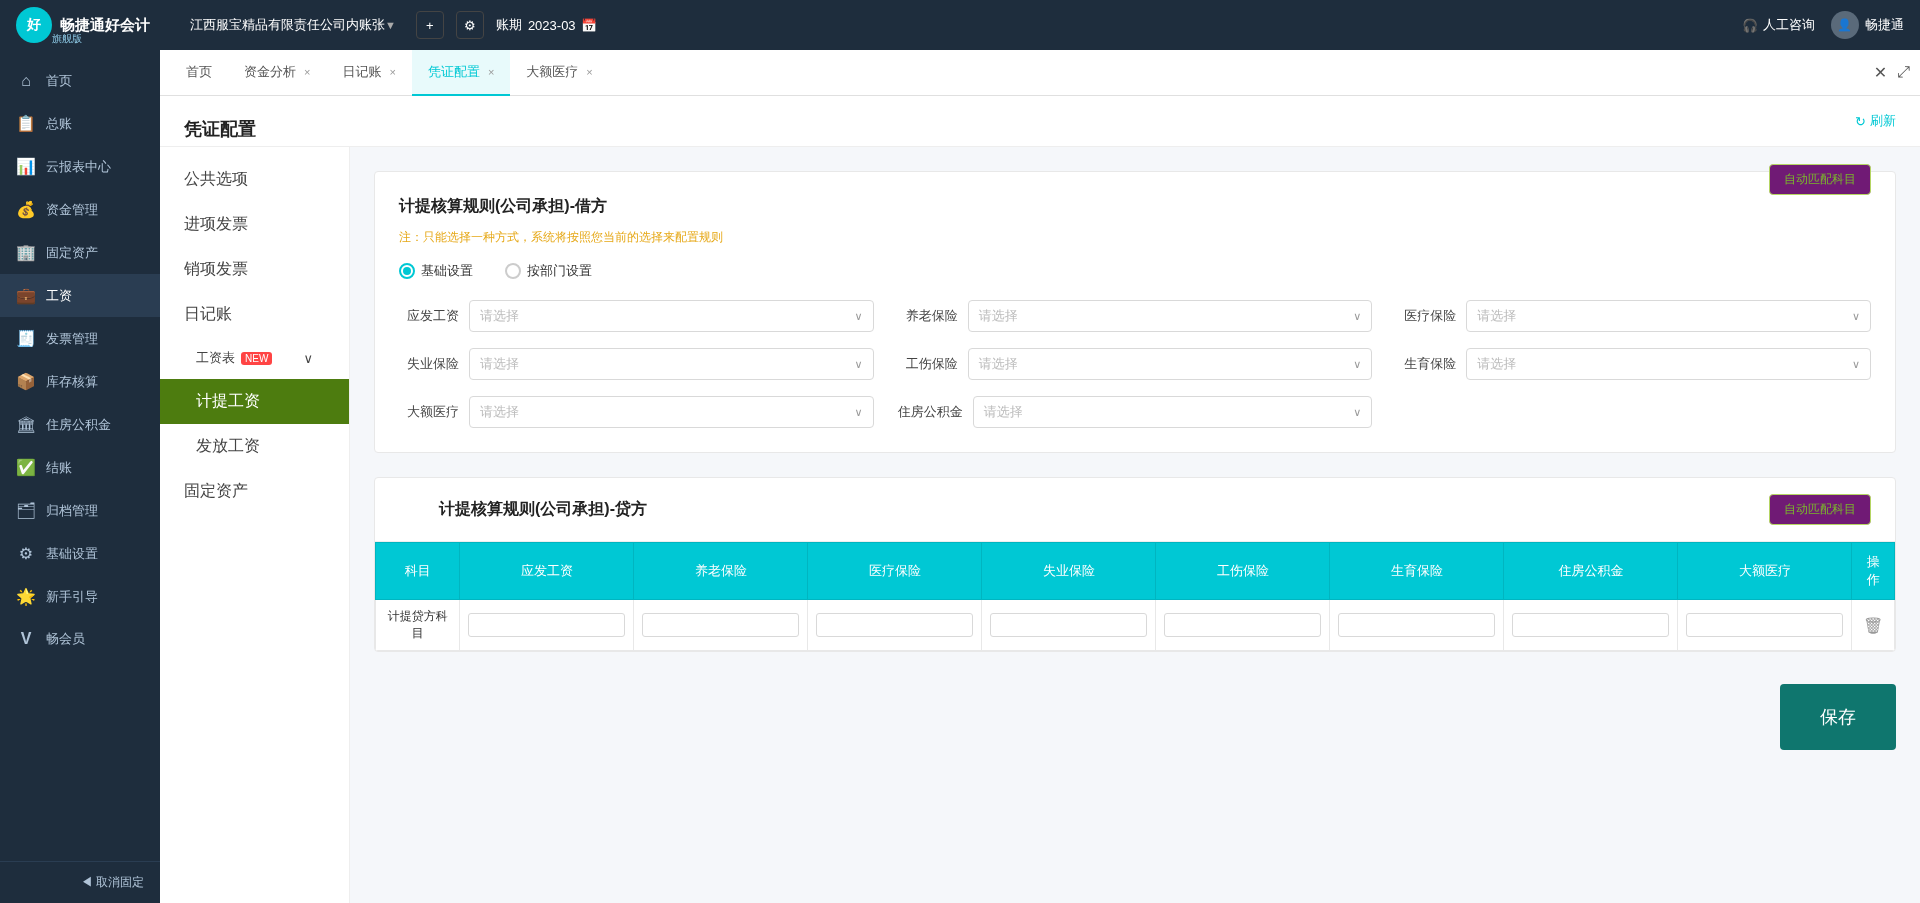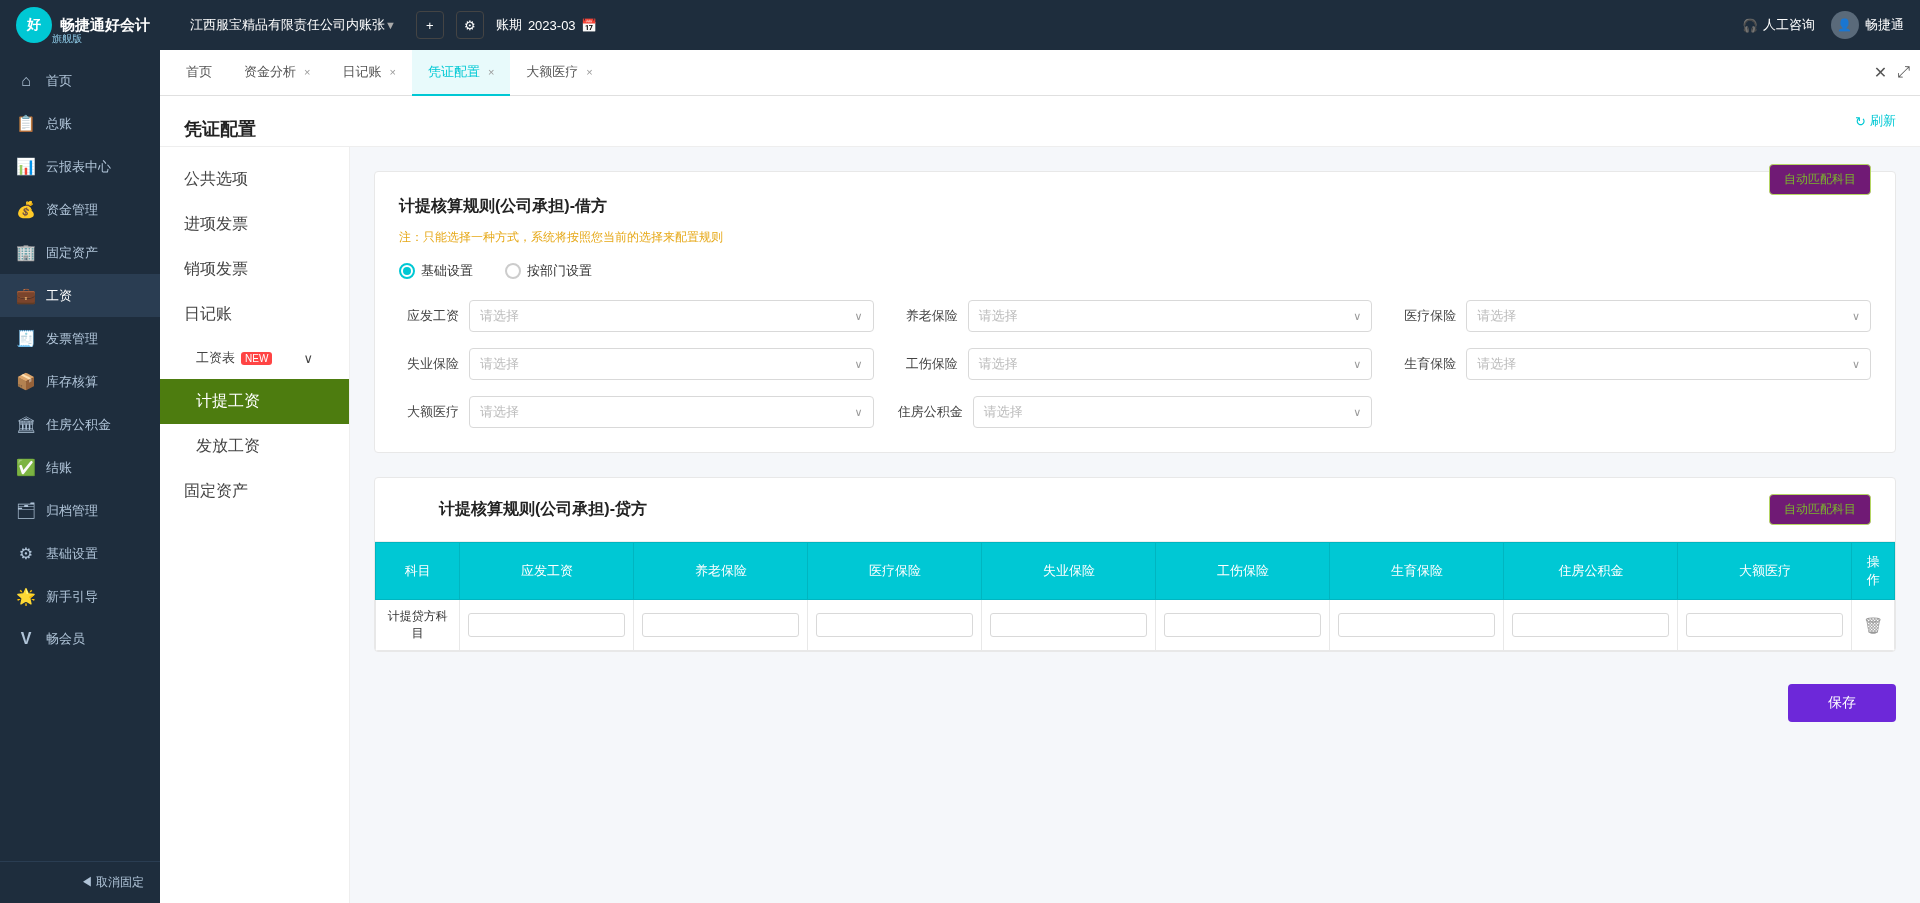--- a/index.html
+++ b/index.html
@@ -176,22 +176,22 @@
     .data-table td {
       padding: 8px 8px; font-size: 13px; text-align: center;
       border: 1px solid #e8e8e8; background: white; color: #333;
     }
     .data-table td input {
       width: 100%; border: 1px solid #d9d9d9; border-radius: 3px; padding: 4px 6px;
       font-size: 12px; outline: none; text-align: center;
     }
     .delete-btn { color: #999; cursor: pointer; font-size: 16px; }
     .save-btn {
-      background: #6d28d9; color: white; border: none; border-radius: 4px;
-      padding: 10px 40px; font-size: 14px; cursor: pointer;
+      background: #0f766e; color: white; border: none; border-radius: 4px;
+      padding: 21px 40px; font-size: 18px; cursor: pointer;
     }
 
     
     ::-webkit-scrollbar { width: 6px; }
     ::-webkit-scrollbar-track { background: #f1f1f1; }
     ::-webkit-scrollbar-thumb { background: #ccc; border-radius: 3px; }
   </style>
 </head>
 <body>
 

